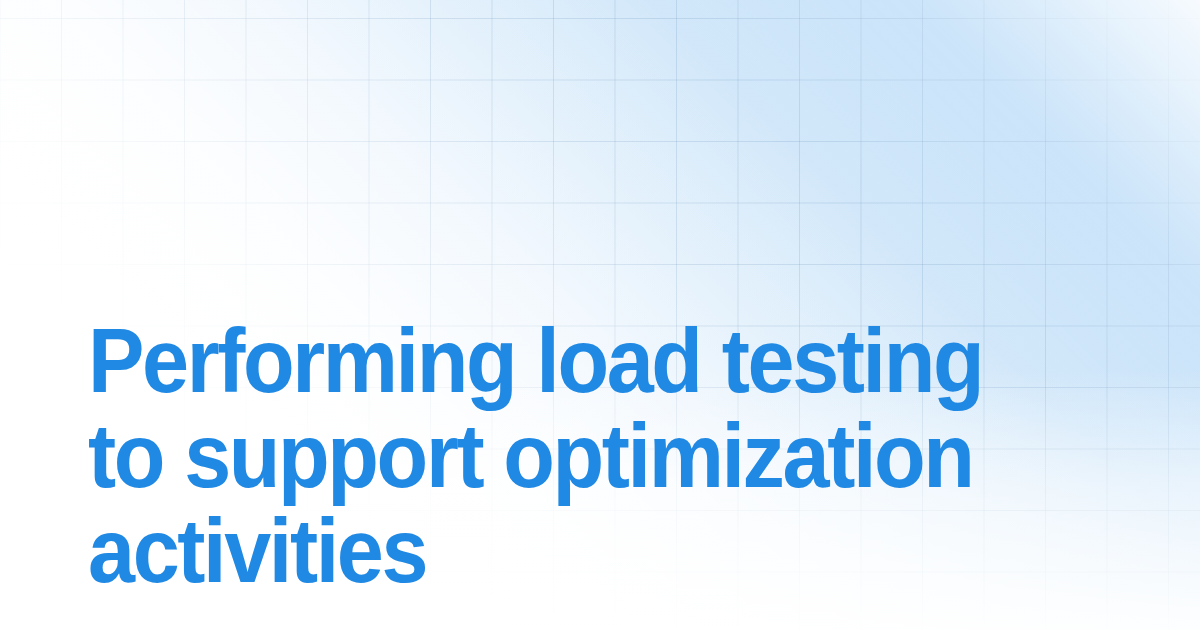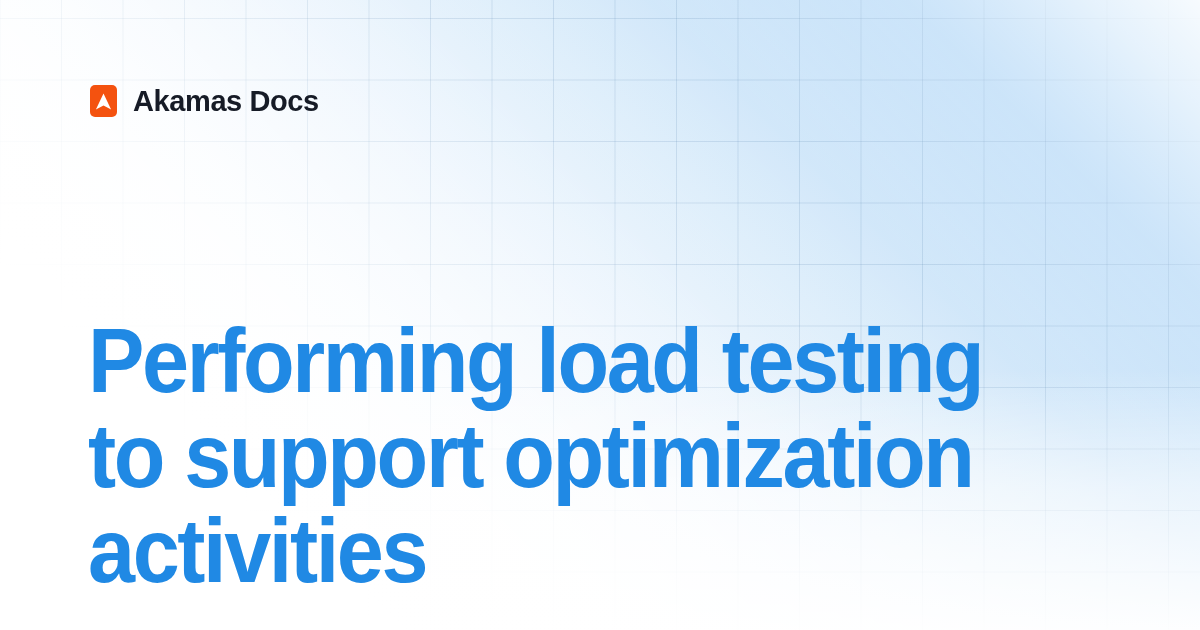--- a/index.html
+++ b/index.html
@@ -124,25 +124,17 @@
 
 <div class="og-card">
 
   <div class="bg-gradient"></div>
   <div class="bg-grid"></div>
   <div class="bg-grid-mask"></div>
   <div class="bg-bottom-wash"></div>
 
   <div class="content">
 
-    <div class="brand">
-      <span class="brand-logo">
-        <svg width="17" height="19" viewBox="0 0 17 19" aria-hidden="true">
-          <path d="M8.5 1.4 L16.1 17.6 L8.5 13.6 L0.9 17.6 Z" fill="#ffffff"></path>
-        </svg>
-      </span>
-      <span class="brand-name">Akamas Docs</span>
-    </div>
 
     <h1 class="headline">Performing load testing to support optimization activities</h1>
 
   </div>
 </div>
 
 </body></html>

